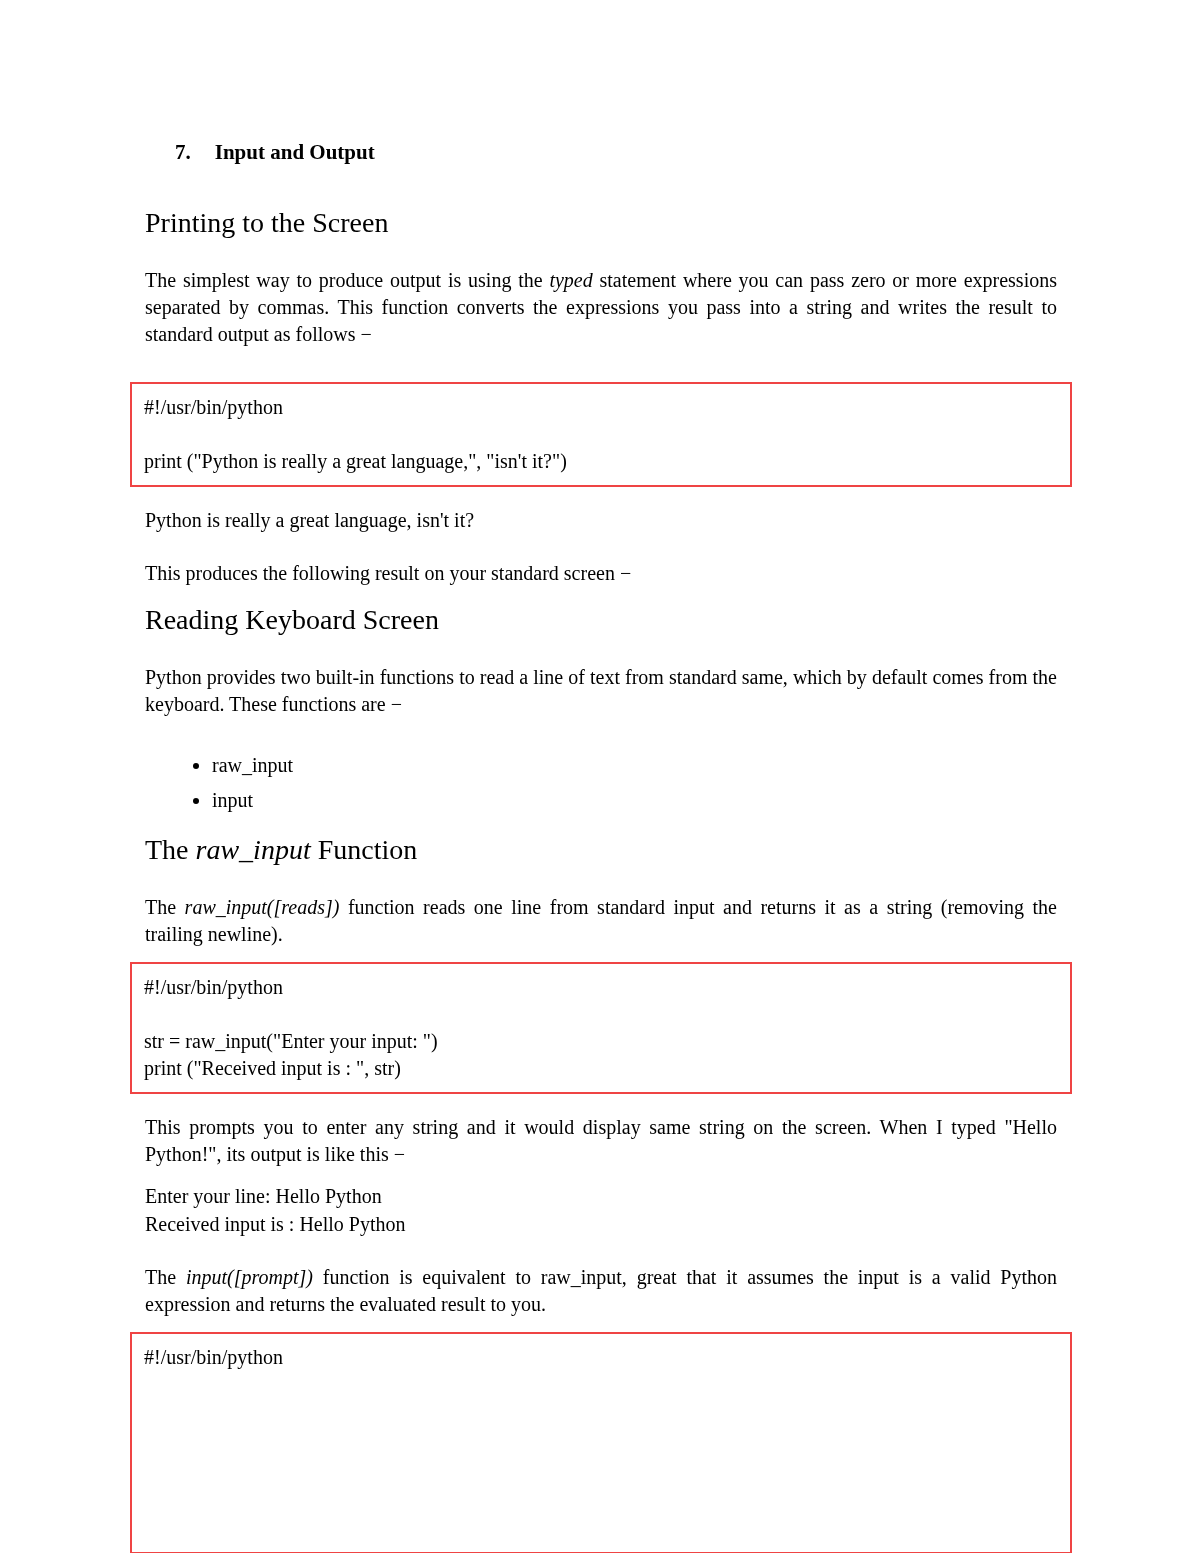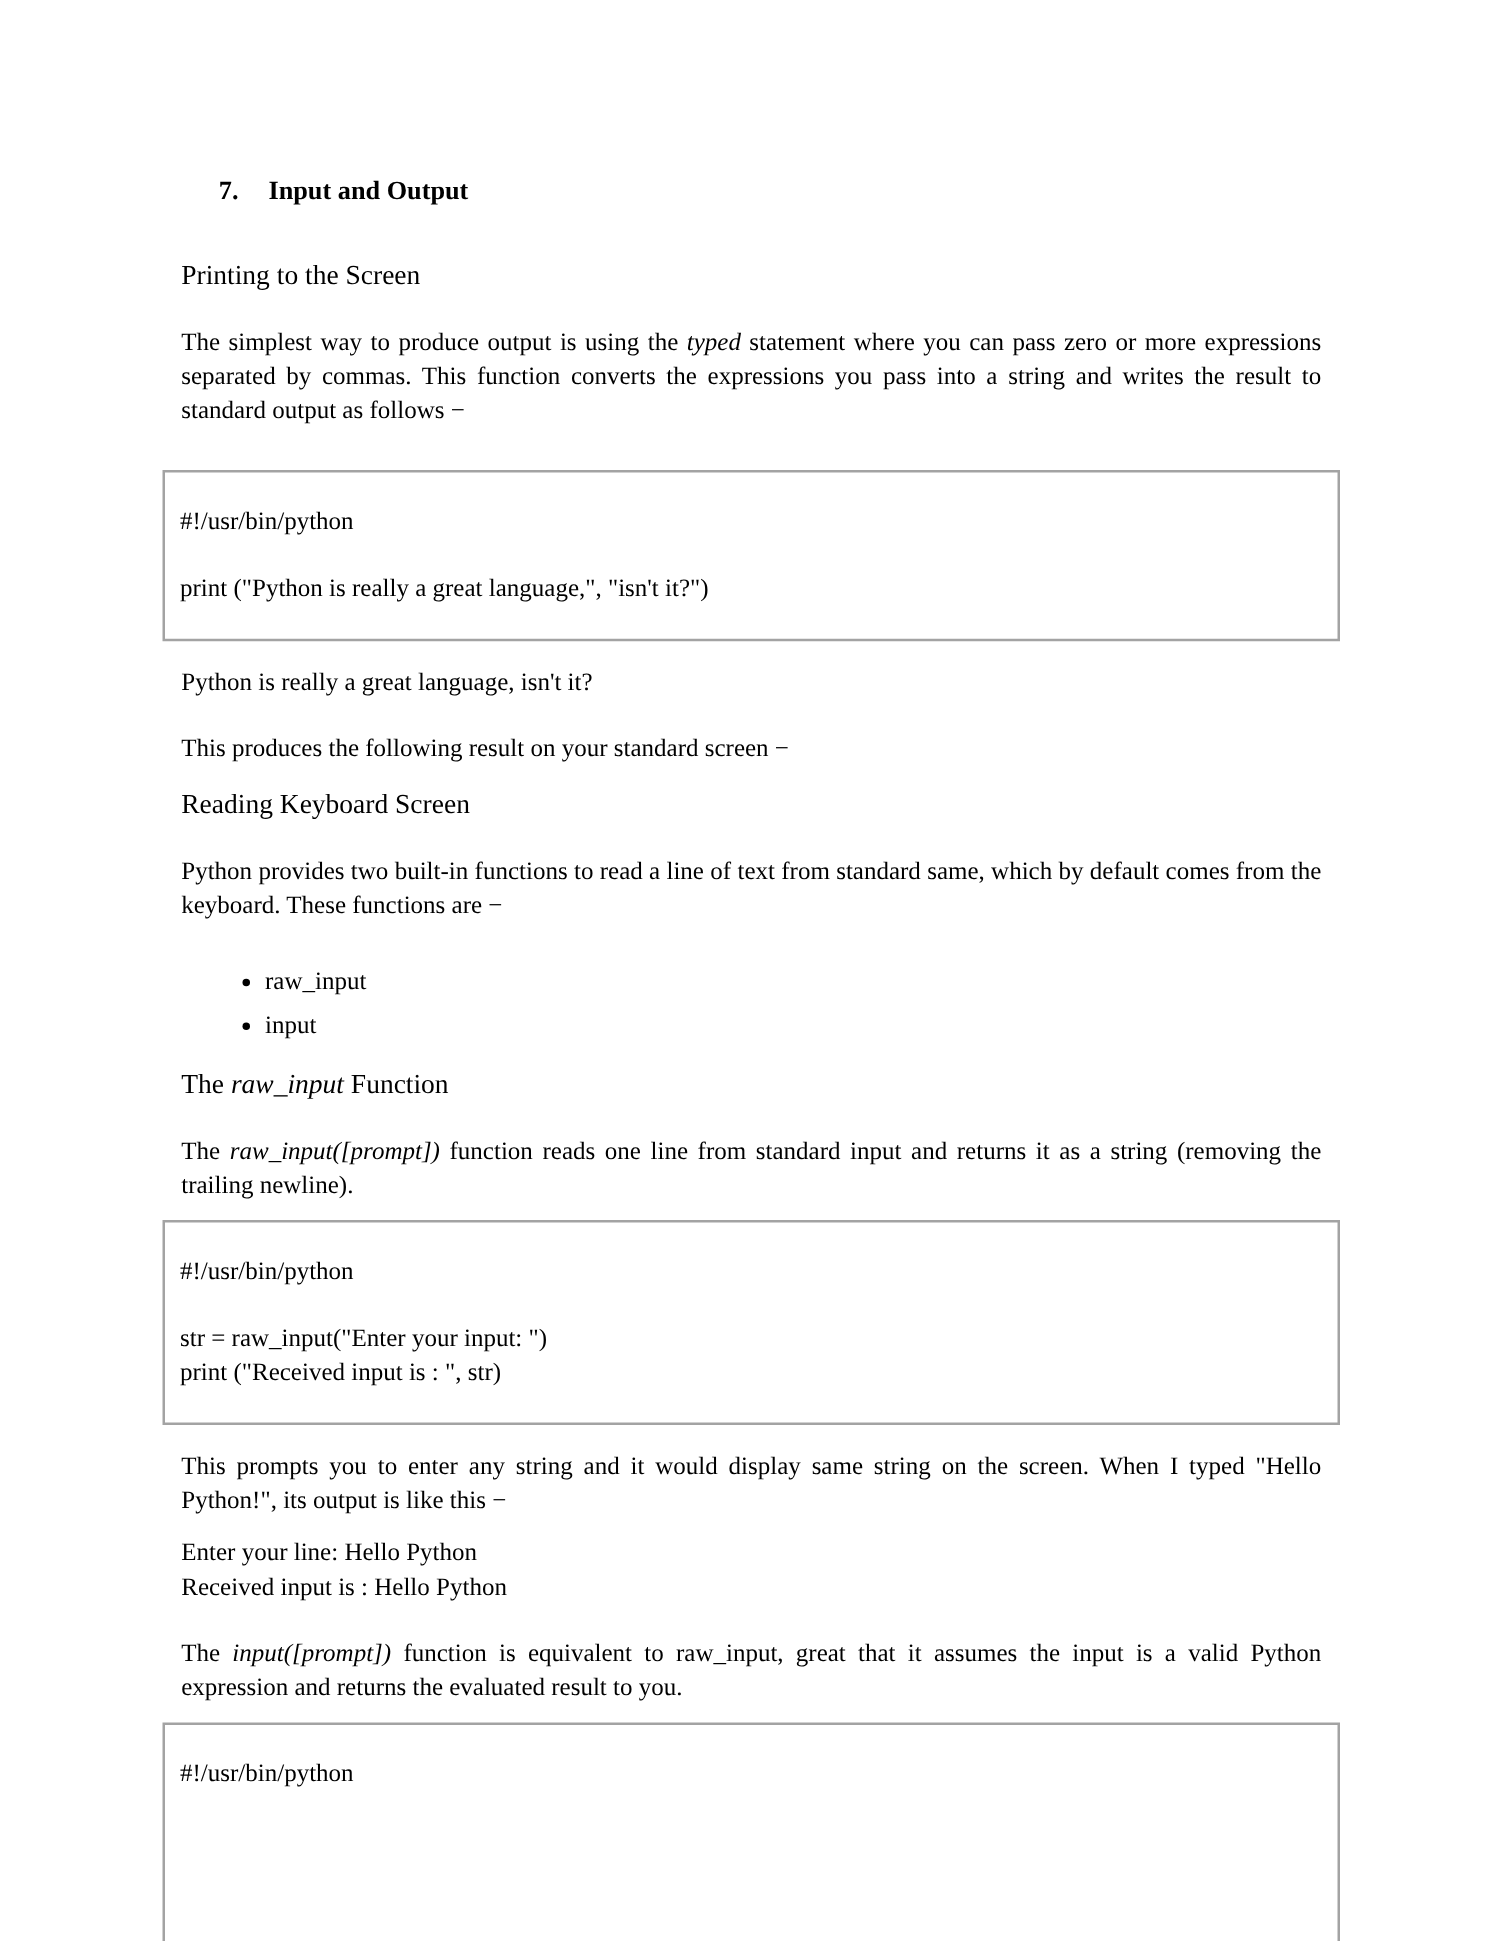--- a/index.html
+++ b/index.html
@@ -14,36 +14,36 @@
   .page {
     width: 1200px; height: 1131px;
     padding: 140px 128px 0 130px;
   }
   .doc-heading {
     font-size: 21px; font-weight: bold;
     margin: 0 0 42px 45px;
   }
   .doc-heading .hnum { margin-right: 24px; }
   .subtitle {
-    font-size: 22px;
+    font-size: 28px;
     margin: 17px 0 28px 15px;
   }
   .para {
     font-size: 20px; line-height: 27px;
     text-align: justify;
     margin: 0 15px 34px 15px;
   }
   .para.tight { margin-bottom: 14px; }
   .para em, .subtitle em { font-style: italic; }
   .codebox {
-    border: 2px solid #a3a3a3;
+    border: 2px solid #ef4444;
     background: #ffffff;
     font-size: 20px; line-height: 27px;
     white-space: pre-wrap;
-    padding: 26px 12px;
+    padding: 10px 12px;
     margin: 0 0 20px 0;
   }
   .codebox.last { min-height: 222px; margin-bottom: 0; }
   .plainline {
     font-size: 20px; line-height: 27px;
     margin: 0 0 12px 15px;
   }
   .plainline.gap-after { margin-bottom: 26px; }
   .outline {
     font-size: 20px; line-height: 28px;
@@ -80,21 +80,21 @@
 
   <p class="para">Python provides two built-in functions to read a line of text from standard same, which by default comes from the keyboard. These functions are −</p>
 
   <ul class="fn-list">
     <li>raw_input</li>
     <li>input</li>
   </ul>
 
   <div class="subtitle"><span>The </span><em>raw_input</em><span> Function</span></div>
 
-  <p class="para tight"><span>The </span><em>raw_input([prompt])</em><span> function reads one line from standard input and returns it as a string (removing the trailing newline).</span></p>
+  <p class="para tight"><span>The </span><em>raw_input([reads])</em><span> function reads one line from standard input and returns it as a string (removing the trailing newline).</span></p>
 
   <div class="codebox">#!/usr/bin/python
 
 str = raw_input("Enter your input: ")
 print ("Received input is : ", str)</div>
 
   <p class="para tight">This prompts you to enter any string and it would display same string on the screen. When I typed "Hello Python!", its output is like this −</p>
 
   <div class="out-block">
     <div class="outline">Enter your line: Hello Python</div>

